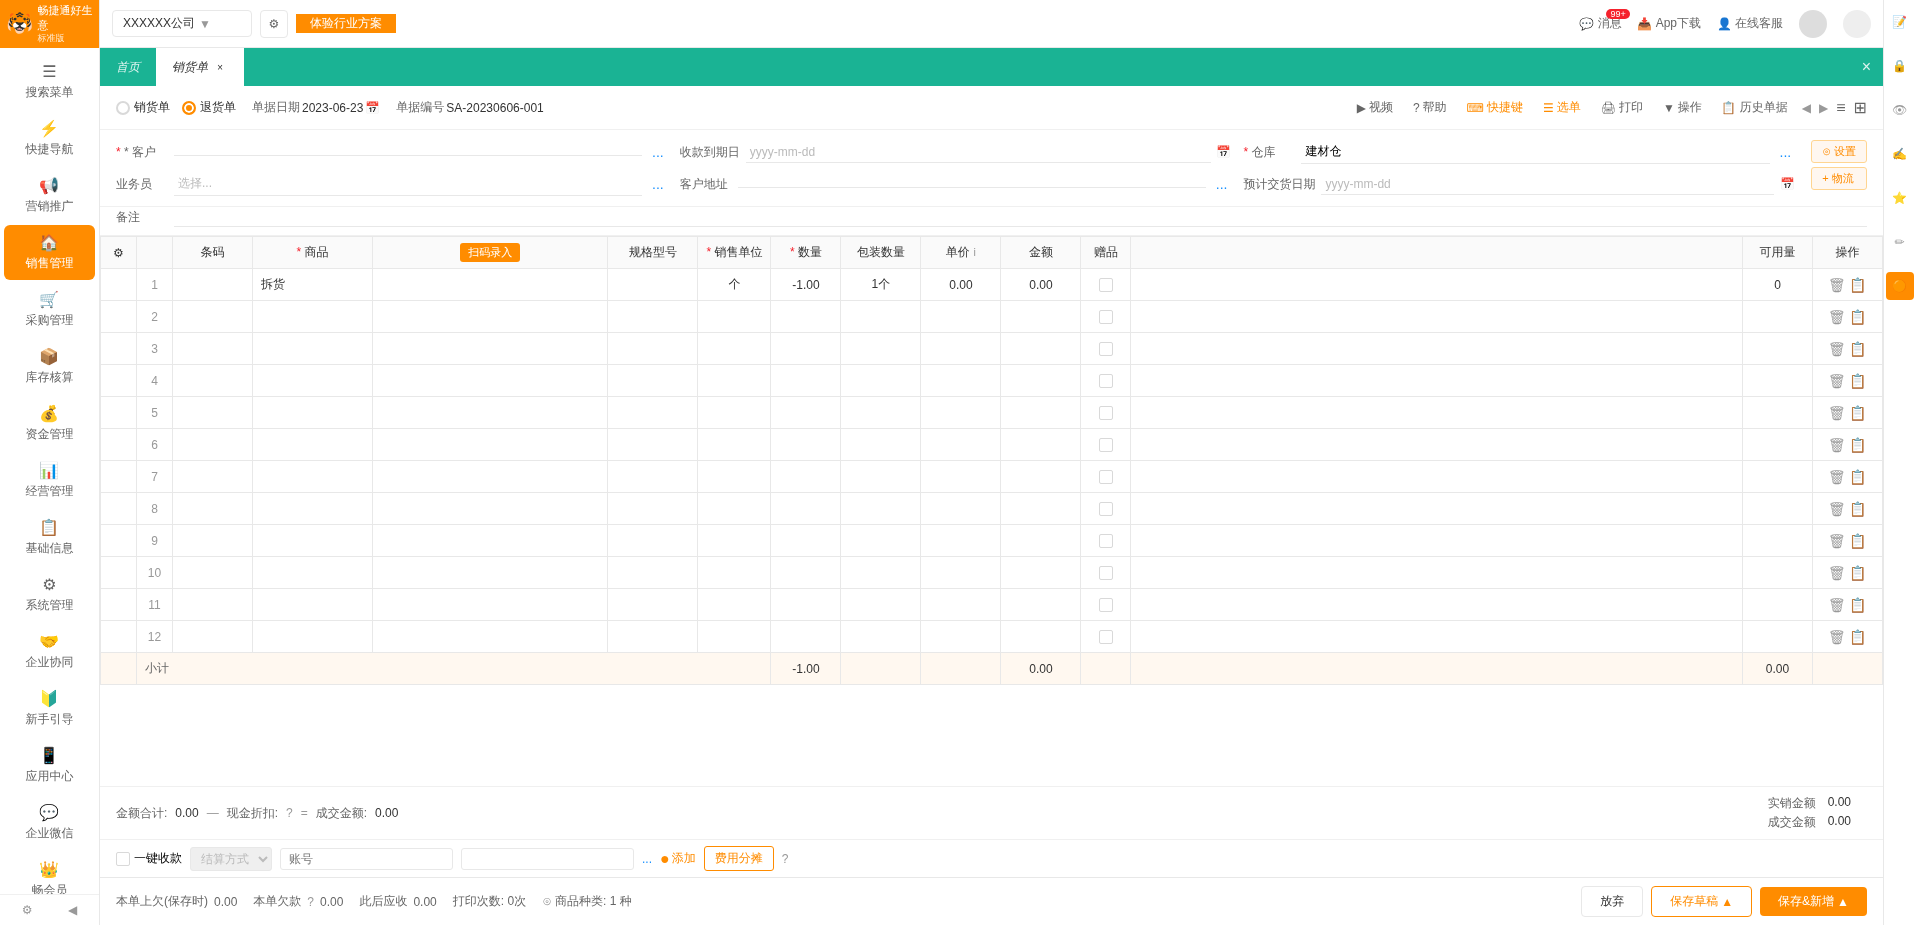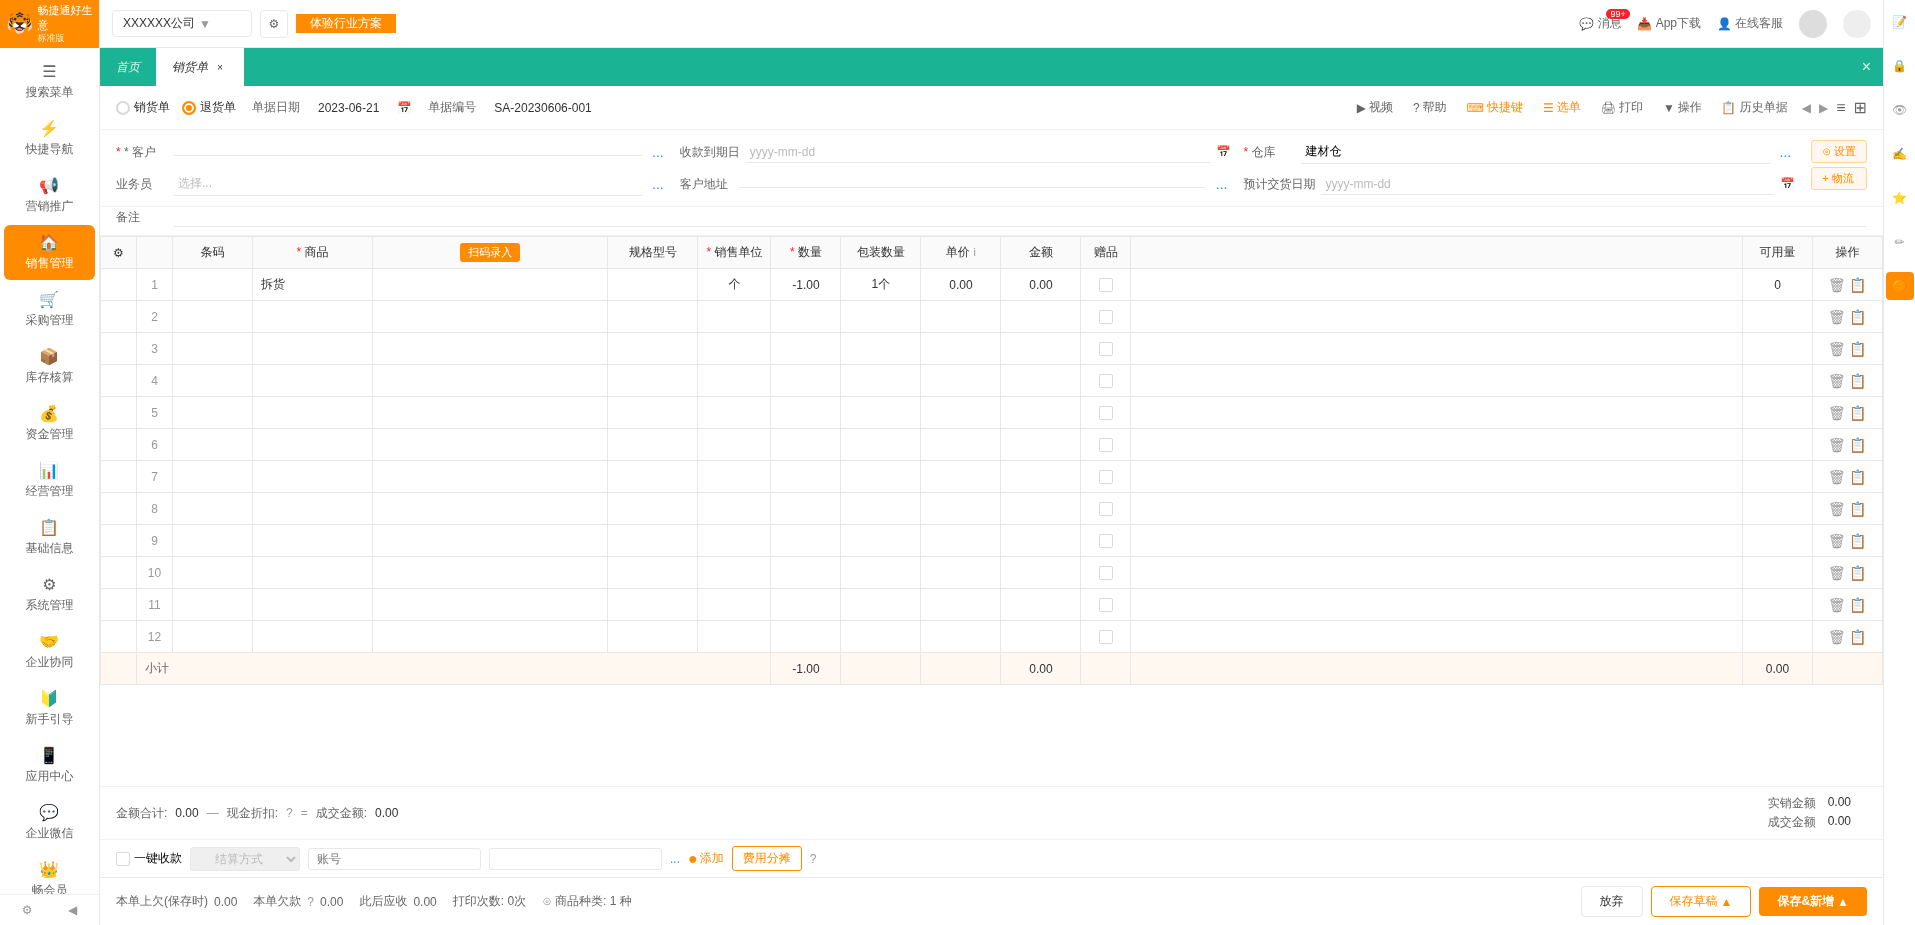--- a/index.html
+++ b/index.html
@@ -214,21 +214,21 @@
       border: 2px solid #d9d9d9;
     }
     .radio-circle.checked {
       border-color: #ff8c00;
       background: #ff8c00;
       box-shadow: inset 0 0 0 2px #fff;
     }
     .date-field {
       display: flex;
       align-items: center;
-      gap: 18px;
+      gap: 2px;
       color: #333;
     }
     .date-label { color: #666; }
     .order-actions {
       margin-left: auto;
       display: flex;
       align-items: center;
       gap: 8px;
       color: #666;
     }
@@ -428,21 +428,20 @@
     .btn-save-new {
       padding: 6px 18px;
       border: none;
       border-radius: 4px;
       cursor: pointer;
       background: #ff8c00;
       color: #fff;
       display: flex;
       align-items: center;
       gap: 3px;
-      font-weight: bold;
     }
 
     
     .right-panel {
       width: 32px;
       background: #fff;
       border-left: 1px solid #e8e8e8;
       display: flex;
       flex-direction: column;
       align-items: center;
@@ -600,21 +599,21 @@
             <div class="radio-circle"></div>
             <span>销货单</span>
           </div>
           <div class="radio-item">
             <div class="radio-circle checked"></div>
             <span>退货单</span>
           </div>
         </div>
         <div class="date-field">
           <span class="date-label">单据日期</span>
-          <span>2023-06-21</span>
+          <span>2023-06-23</span>
           <span class="calendar-icon">📅</span>
         </div>
         <div class="date-field">
           <span class="date-label">单据编号</span>
           <span>SA-20230606-001</span>
         </div>
         <div class="order-actions">
           <div class="order-action-item">
             <span>▶</span>
             <span>视频</span>
@@ -1044,21 +1043,21 @@
             <span style="color:#333">0.00</span>
           </div>
         </div>
       </div>
 
       <div class="payment-row">
         <div class="checkbox-item">
           <div class="checkbox-box"></div>
           <span>一键收款</span>
         </div>
-        <select style="border:1px solid #e8e8e8;padding:3px 20px;border-radius:3px;color:#bbb;min-width:80px">
+        <select style="border:1px solid #e8e8e8;padding:3px 6px;border-radius:3px;color:#bbb;min-width:80px">
           <option>结算方式</option>
         </select>
         <input type="text" style="border: 1px solid rgb(232, 232, 232); padding: 3px 8px; border-radius: 3px; min-width: 80px;" placeholder="账号">
         <input type="text" style="border: 1px solid rgb(232, 232, 232); padding: 3px 8px; border-radius: 3px; min-width: 60px;" placeholder="">
         <span style="color:#1890ff;cursor:pointer">...</span>
         <div class="add-btn">
           <span style="color:#ff8c00;font-size:16px">●</span>
           <span>添加</span>
         </div>
         <button class="fenyong-btn">费用分摊</button>

